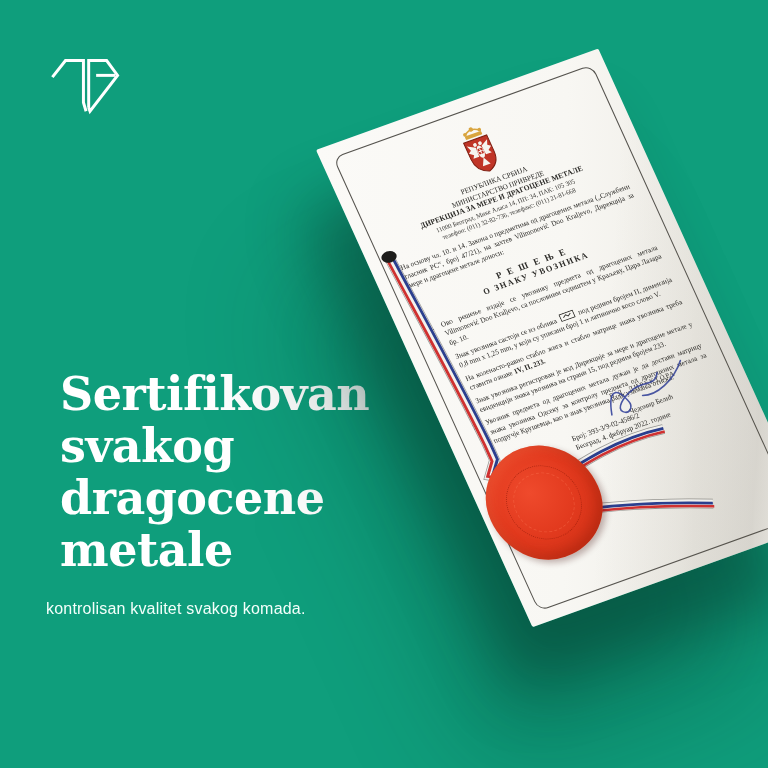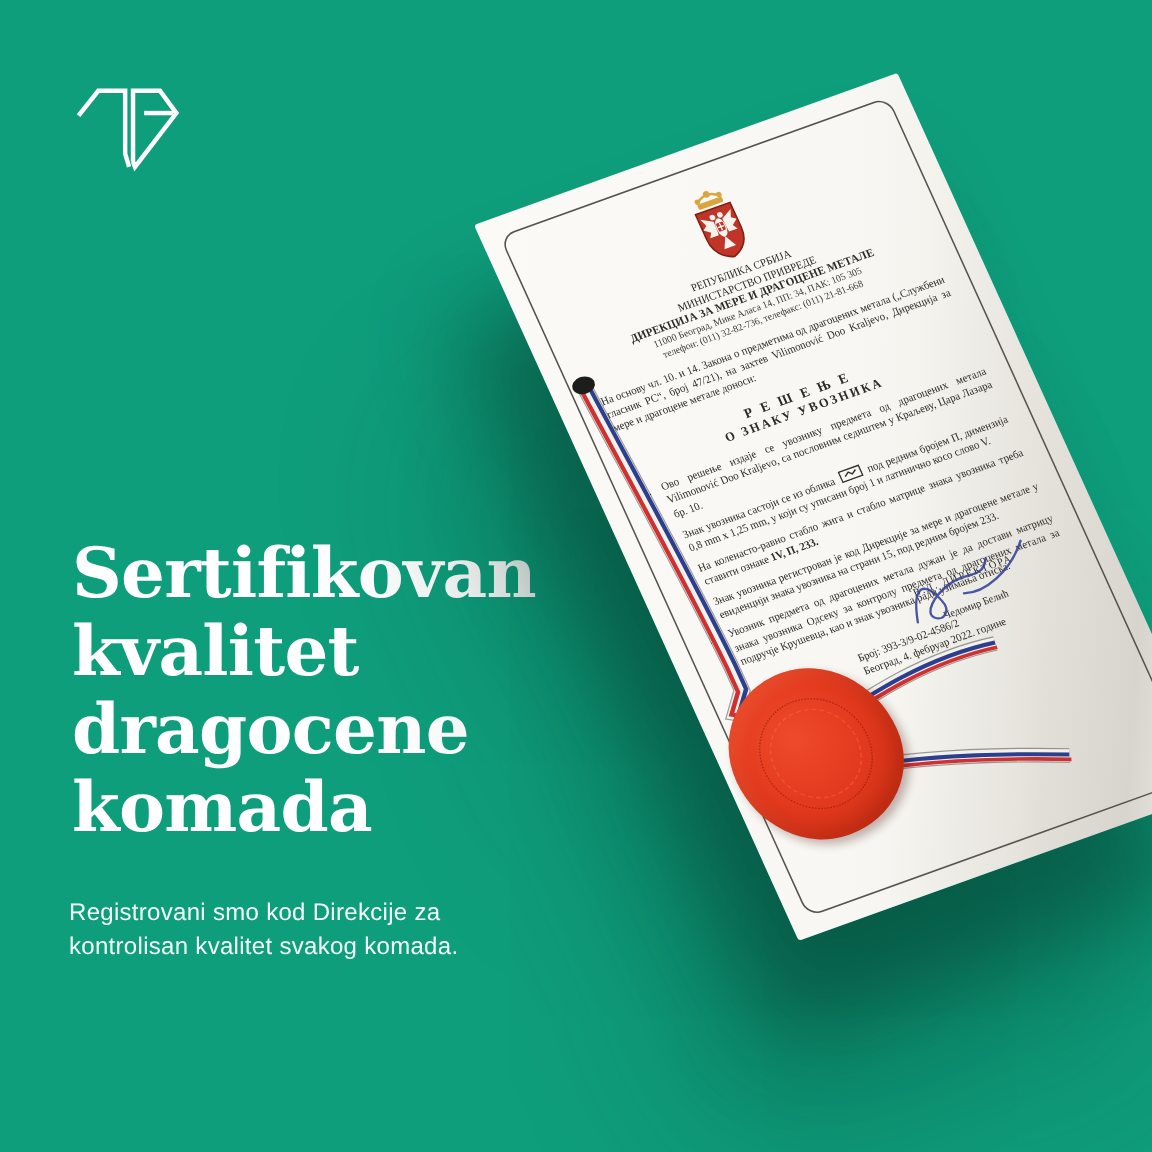--- a/index.html
+++ b/index.html
@@ -86,29 +86,28 @@
 <body>
 
 <div id="stage">
 
   <svg id="brand-logo" viewBox="0 0 100 80" fill="none" stroke="#ffffff" stroke-width="3.4" stroke-linejoin="miter">
     <path d="M 7 31 L 22 12 H 42.5 V 60 L 45.5 70"></path>
     <path d="M 48.5 66 V 12 H 69 L 81.5 29 L 50 70 L 48.5 66"></path>
     <path d="M 57 29 H 79"></path>
   </svg>
 
-  <h1 id="headline" style="margin:4px;">
+  <h1 id="headline" style="margin:16px;">
     <span class="hl-line">Sertifikovan</span>
-    <span class="hl-line">kvalitet</span>
+    <span class="hl-line">svakog</span>
     <span class="hl-line">dragocene</span>
-    <span class="hl-line">komada</span>
+    <span class="hl-line">metale</span>
   </h1>
 
   <p id="body-par" style="margin:0;">
-    <span class="par-line">Registrovani smo kod Direkcije za</span>
     <span class="par-line">kontrolisan kvalitet svakog komada.</span>
   </p>
 
   <div id="paper">
     <div class="frame"></div>
 
     <div id="cert-content">
 
       <svg id="coat-of-arms" viewBox="0 0 40 52">
         <path d="M12 9 Q20 2 28 9" fill="none" stroke="#d9a53f" stroke-width="1.6"></path>

